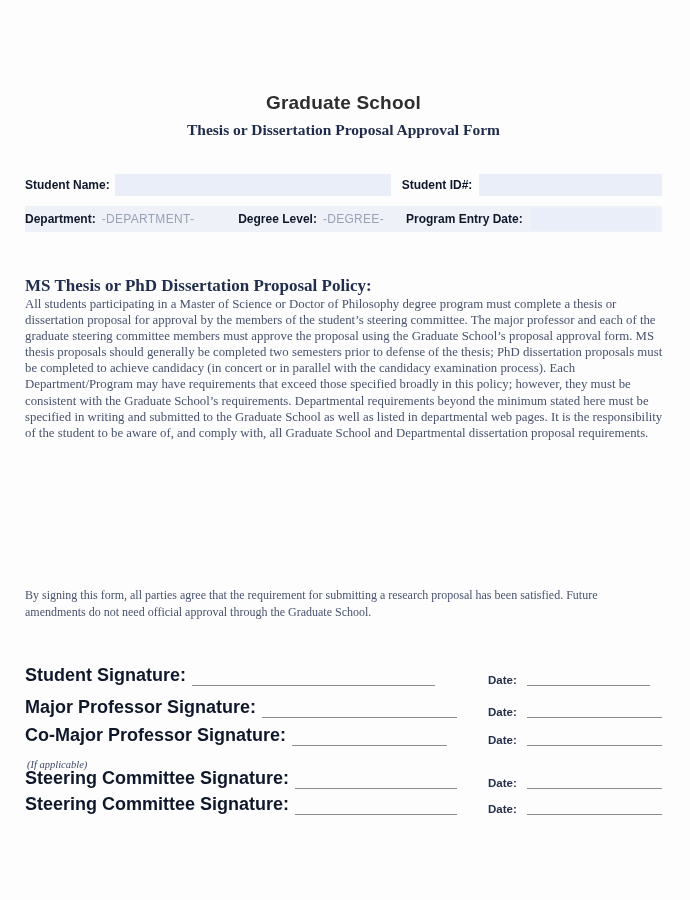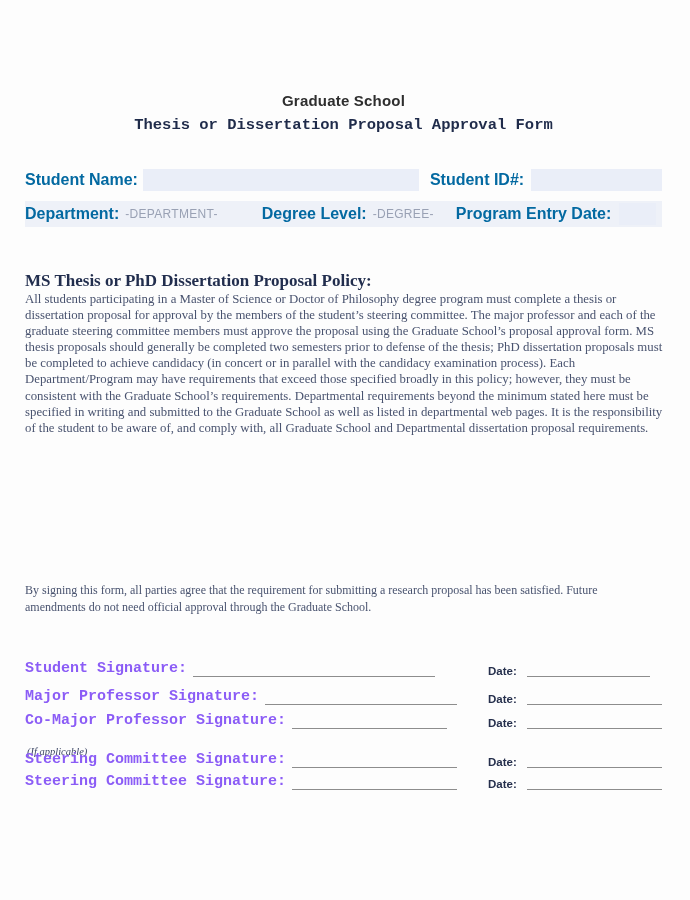--- a/index.html
+++ b/index.html
@@ -14,40 +14,40 @@
     position:relative;
     width:690px; height:900px;
     box-sizing:border-box;
     padding:92px 28px 0 25px;
   }
   
   .title {
     text-align:center;
     font-family:"Liberation Sans", sans-serif;
     font-weight:bold;
-    font-size:15px;
+    font-size:19px;
     color:#2e2e2e;
     letter-spacing:.2px;
   }
   .subtitle {
     text-align:center;
-    font-family:Liberation Mono, monospace;
+    font-family:Liberation Serif, serif;
     font-weight:bold;
     font-size:15.5px;
     color:#1f2b4a;
     margin-top:7px;
   }
   
   .fields { margin-top:33px; font-family:"Liberation Sans", sans-serif; }
   .field-row { display:flex; align-items:center; height:26px; }
   .field-row + .field-row { margin-top:8px; }
   .flabel {
     font-weight:bold;
-    font-size:16px;
-    color:#0369a1;
+    font-size:12px;
+    color:#0f172a;
     white-space:nowrap;
   }
   .fbox {
     background:#eaeef8;
     height:22px;
     border:none;
   }
   .row2 {
     background:#eef1f8;
     padding:0 6px 0 0;
@@ -89,24 +89,24 @@
     position:relative;
     display:flex;
     align-items:flex-end;
   }
   .sig-left {
     flex:0 0 432px;
     display:flex;
     align-items:flex-end;
   }
   .sig-label {
-    font-family:Liberation Mono, monospace;
-    font-weight:bold;
-    font-size:15px;
-    color:#8b5cf6;
+    font-family:Liberation Sans, sans-serif;
+    font-weight:bold;
+    font-size:18px;
+    color:#0f172a;
     white-space:nowrap;
     padding-right:6px;
   }
   .sig-line {
     flex:1;
     border-bottom:1.5px solid #8d8d8d;
     height:13px;
   }
   .sig-right {
     margin-left:31px;

